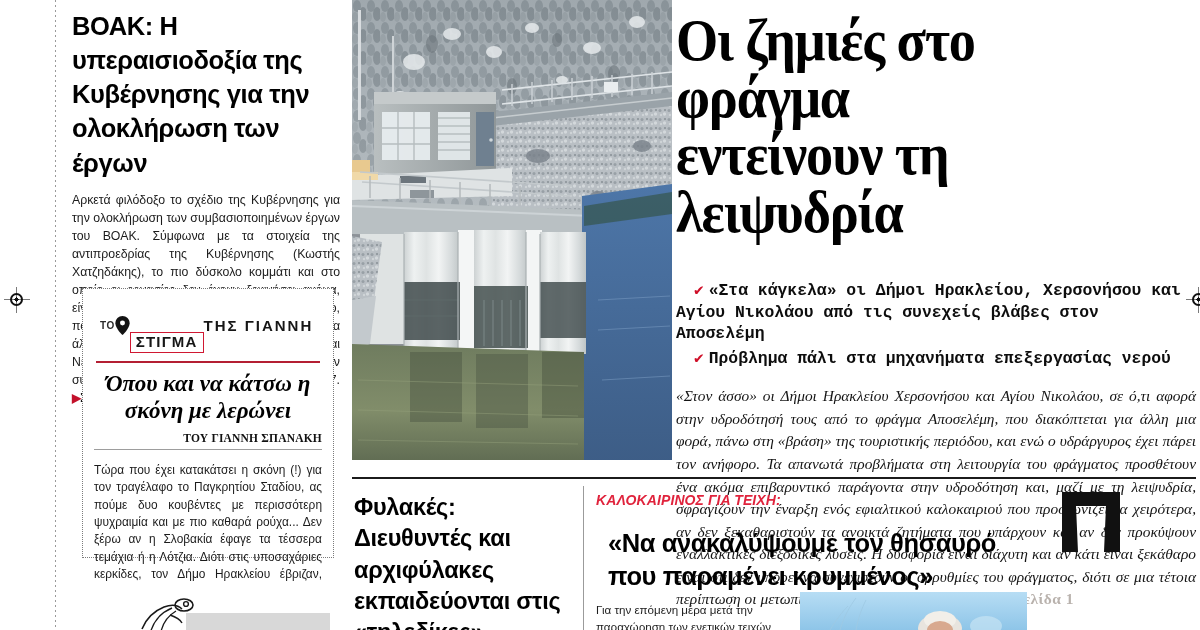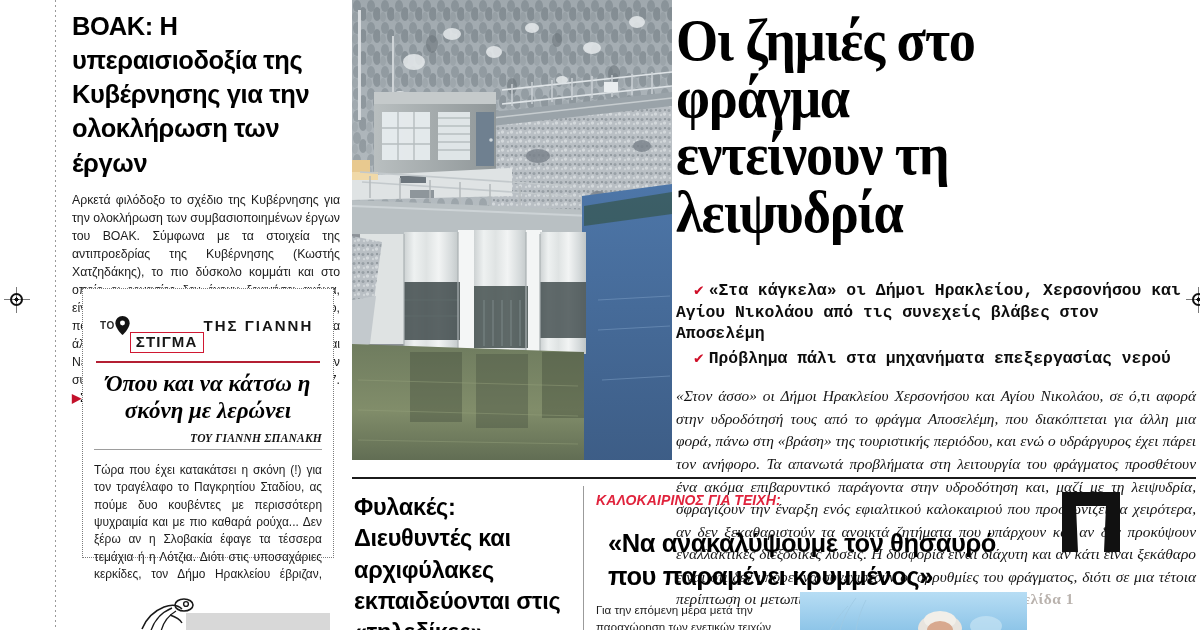--- a/index.html
+++ b/index.html
@@ -143,21 +143,20 @@
     font-family: "Liberation Serif", serif;
     font-style: italic;
     font-weight: bold;
     font-size: 23px;
     line-height: 1.2;
     text-align: center;
     color: #000;
   }
   .stigma-author {
     font-family: "Liberation Serif", serif;
-    font-style: italic;
     font-weight: bold;
     font-size: 11.5px;
     letter-spacing: 0.2px;
     text-align: right;
     margin-top: 7px;
     color: #111;
   }
   .stigma-sep {
     height: 1px;
     background: #9d9d9d;

